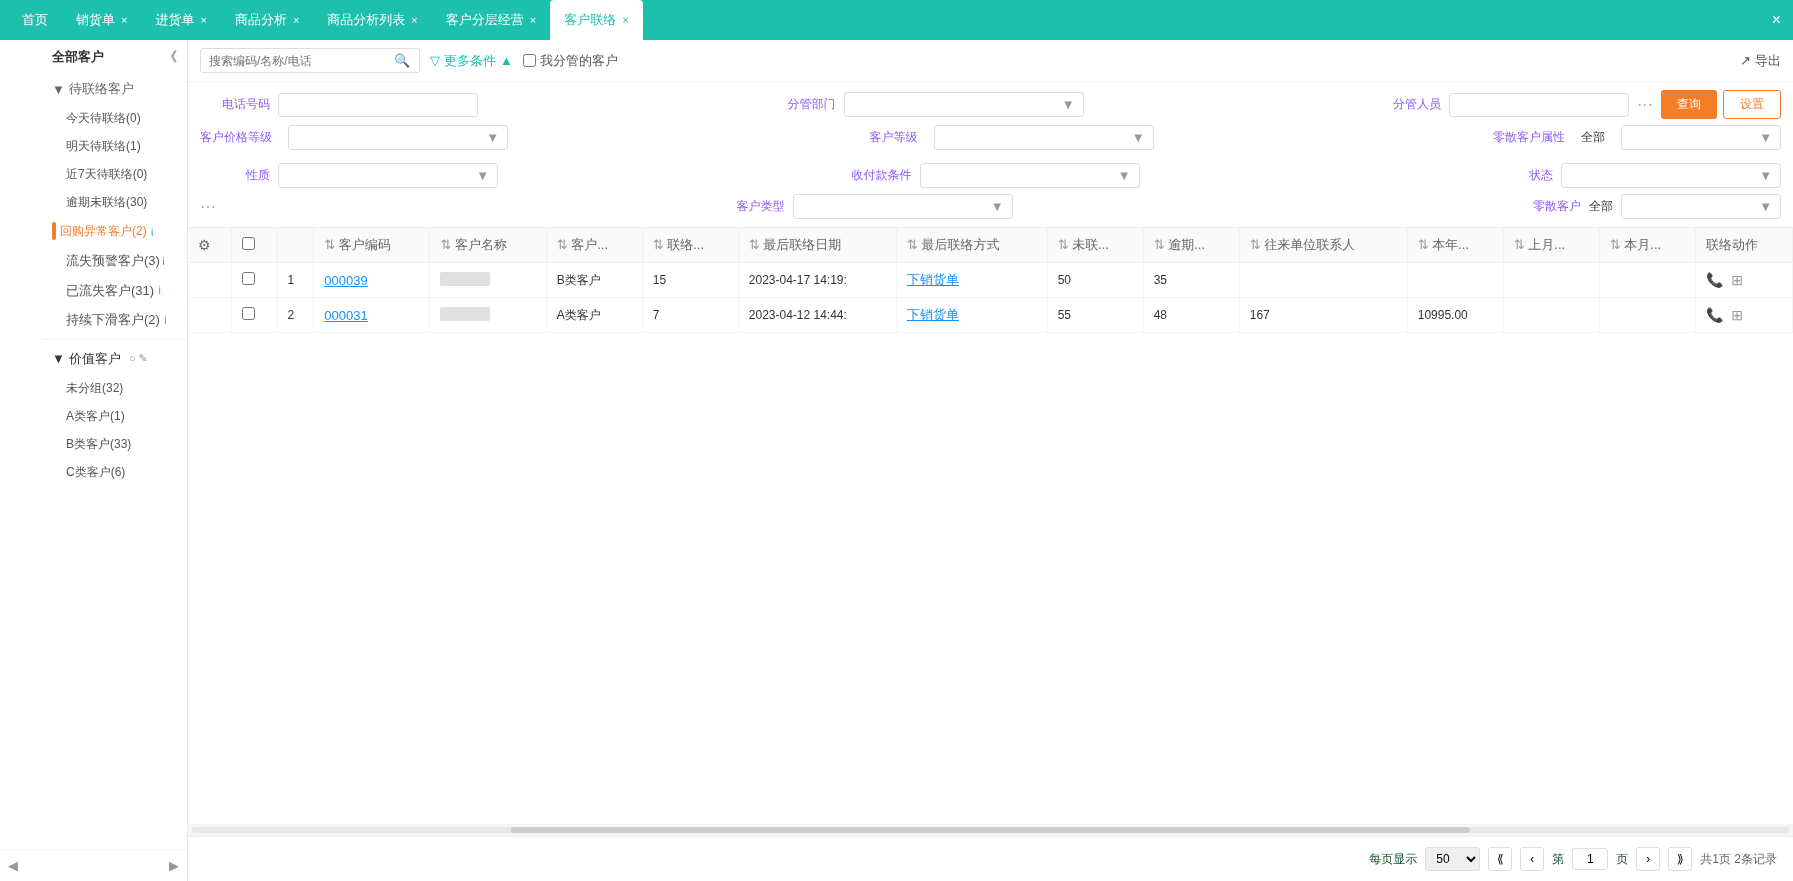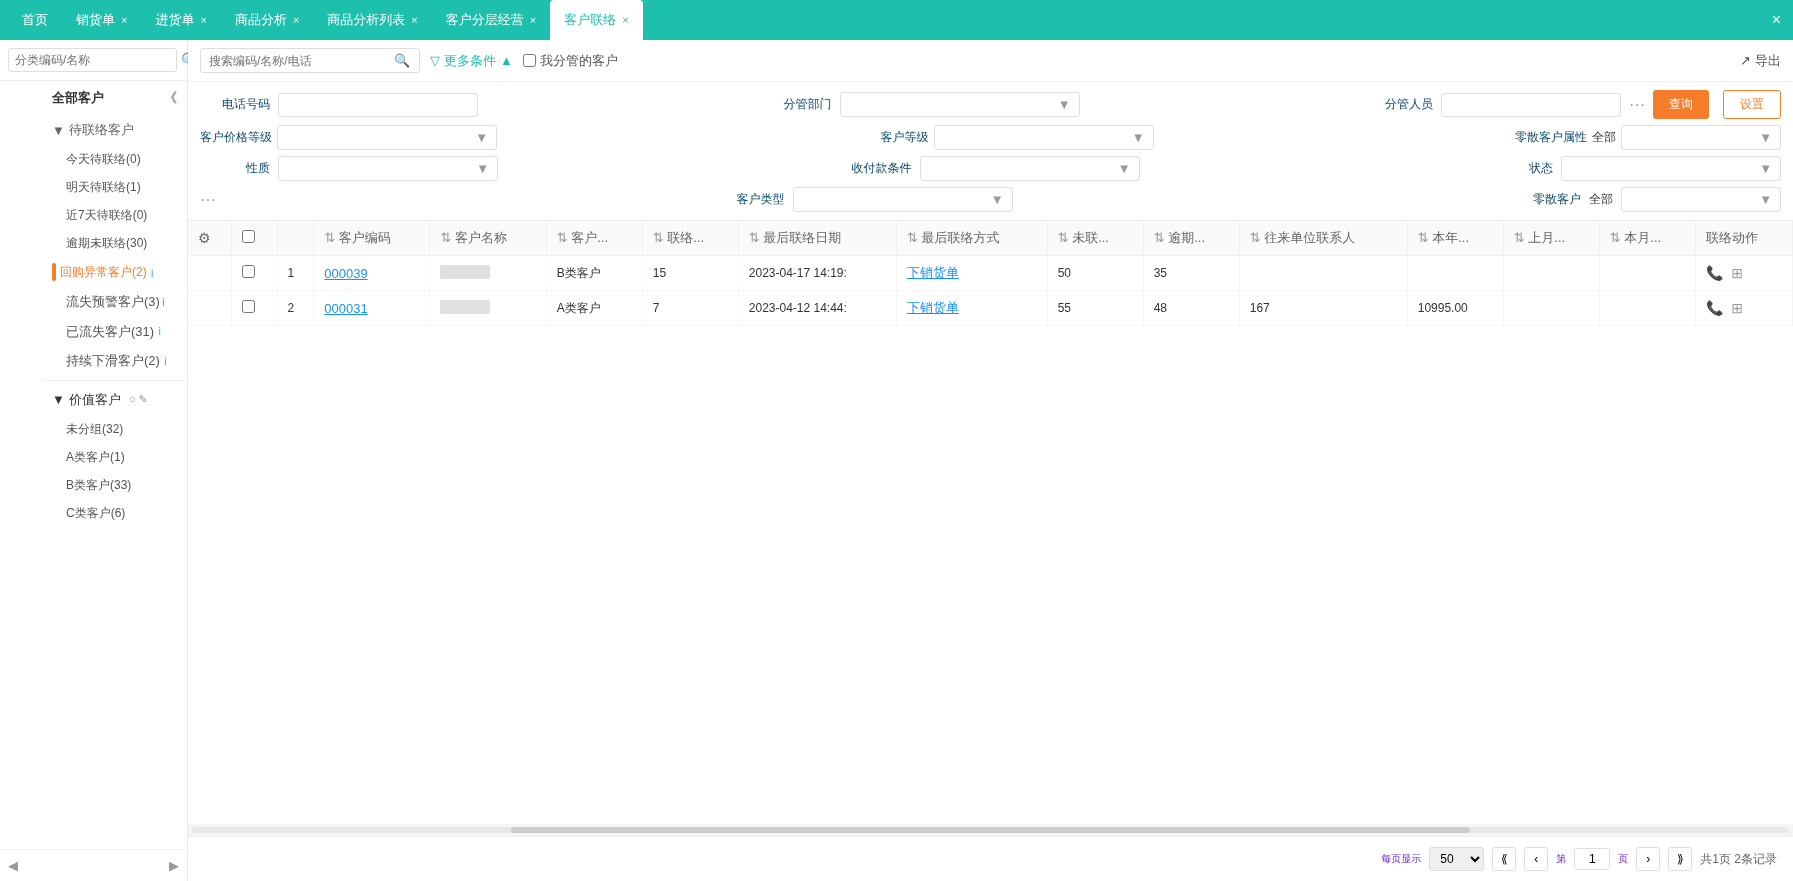--- a/index.html
+++ b/index.html
@@ -80,33 +80,33 @@
     .my-customers input[type=checkbox] { cursor: pointer; }
     .export-btn {
       margin-left: auto; display: flex; align-items: center; gap: 4px;
       color: #555; cursor: pointer; font-size: 12px;
     }
 
     
     .extended-filter {
       background: white; border-bottom: 1px solid #eee; padding: 8px 12px;
     }
-    .filter-label { color: #0c4a6e; font-size: 12px; min-width: 70px; text-align: right; }
+    .filter-label { color: #8b5cf6; font-size: 12px; min-width: 70px; text-align: right; }
     .filter-select {
       display: flex; align-items: center; border: 1px solid #ddd; border-radius: 3px;
       padding: 4px 8px; gap: 4px; min-width: 160px; cursor: pointer; font-size: 12px;
       background: white; color: #333;
     }
     .filter-select .arrow { margin-left: auto; color: #999; }
     .filter-input-box {
       border: 1px solid #ddd; border-radius: 3px; padding: 4px 8px;
       font-size: 12px; min-width: 180px; outline: none;
     }
     .filter-ellipsis { color: #999; cursor: pointer; font-size: 16px; }
-    .filter-actions { display: flex; gap: 14px; margin-left: auto; }
+    .filter-actions { display: flex; gap: 6px; margin-left: auto; }
     .btn-query {
       background: #f57c28; color: white; border: none; border-radius: 3px;
       padding: 5px 16px; cursor: pointer; font-size: 12px;
     }
     .btn-settings {
       background: white; color: #f57c28; border: 1px solid #f57c28; border-radius: 3px;
       padding: 5px 16px; cursor: pointer; font-size: 12px;
     }
 
     
@@ -124,21 +124,21 @@
     .link-text { color: #1890ff; text-decoration: underline; cursor: pointer; }
     .action-icons { display: flex; gap: 8px; align-items: center; }
     .action-icon { color: #999; cursor: pointer; font-size: 14px; }
     .col-settings { color: #666; cursor: pointer; font-size: 14px; }
 
     
     .pagination-bar {
       display: flex; align-items: center; justify-content: flex-end;
       padding: 10px 16px; background: white; border-top: 1px solid #eee; gap: 8px;
     }
-    .pagination-label { color: #6d28d9; font-size: 10px; }
+    .pagination-label { color: #14532d; font-size: 12px; }
     .pagination-select {
       border: 1px solid #ddd; border-radius: 3px; padding: 3px 6px;
       font-size: 12px; cursor: pointer;
     }
     .pagination-btn {
       border: 1px solid #ddd; background: white; border-radius: 3px;
       width: 24px; height: 24px; cursor: pointer; font-size: 12px;
       display: flex; align-items: center; justify-content: center;
     }
     .pagination-input {
@@ -206,24 +206,20 @@
   <div class="nav-tab active">
     <span>客户联络</span>
     <span class="close-x">×</span>
   </div>
   <div class="nav-close-all">×</div>
 </div>
 
 <div class="main-layout">
 
   <div class="sidebar">
-    <div class="sidebar-search">
-      <input type="text" placeholder="分类编码/名称" style="">
-      <span class="search-btn">🔍</span>
-    </div>
     <div class="sidebar-content">
       <div class="sidebar-header">
         <span>全部客户</span>
         <span class="collapse-btn">《</span>
       </div>
 
       <div class="sidebar-section-title">
         <span>▼</span>
         <span>待联络客户</span>
       </div>
@@ -305,21 +301,21 @@
         <span style="flex:1;"></span>
         <span class="filter-label">分管人员</span>
         <input class="filter-input-box" style="width: 180px;">
         <span class="filter-ellipsis">···</span>
         <div class="filter-actions">
           <button class="btn-query">查询</button>
           <button class="btn-settings">设置</button>
         </div>
       </div>
 
-      <div style="display:flex; align-items:center; gap:5px; margin-bottom:6px;justify-content:space-between;">
+      <div style="display:flex; align-items:center; gap:16px; margin-bottom:13px;justify-content:space-between;">
         <span class="filter-label">客户价格等级</span>
         <div class="filter-select" style="width:220px;">
           <span></span>
           <span class="arrow">▼</span>
         </div>
         <span style="flex:1;"></span>
         <span class="filter-label">客户等级</span>
         <div class="filter-select" style="width:220px;">
           <span></span>
           <span class="arrow">▼</span>

